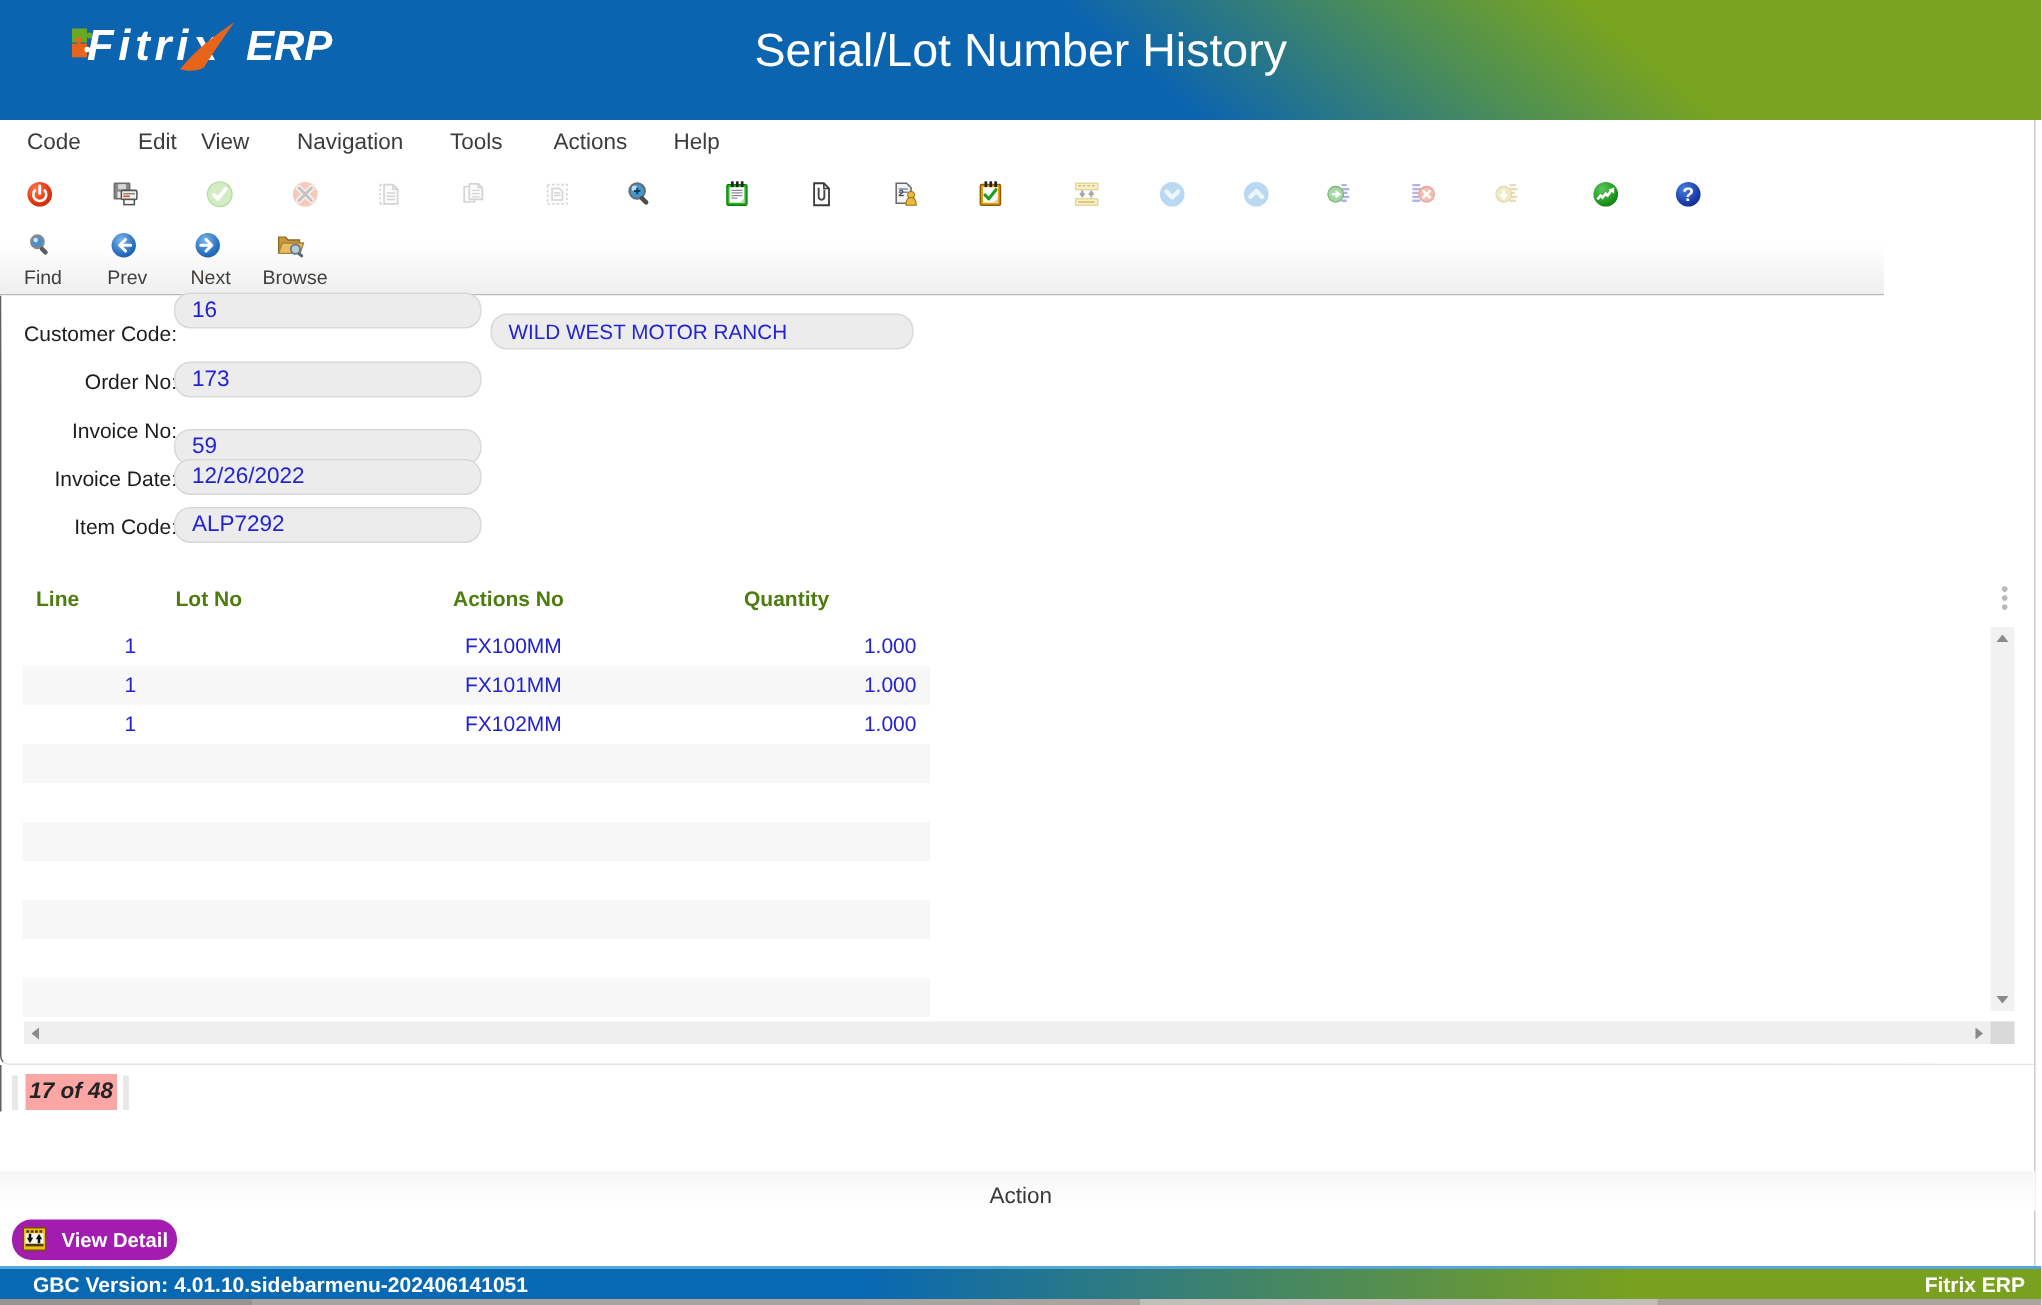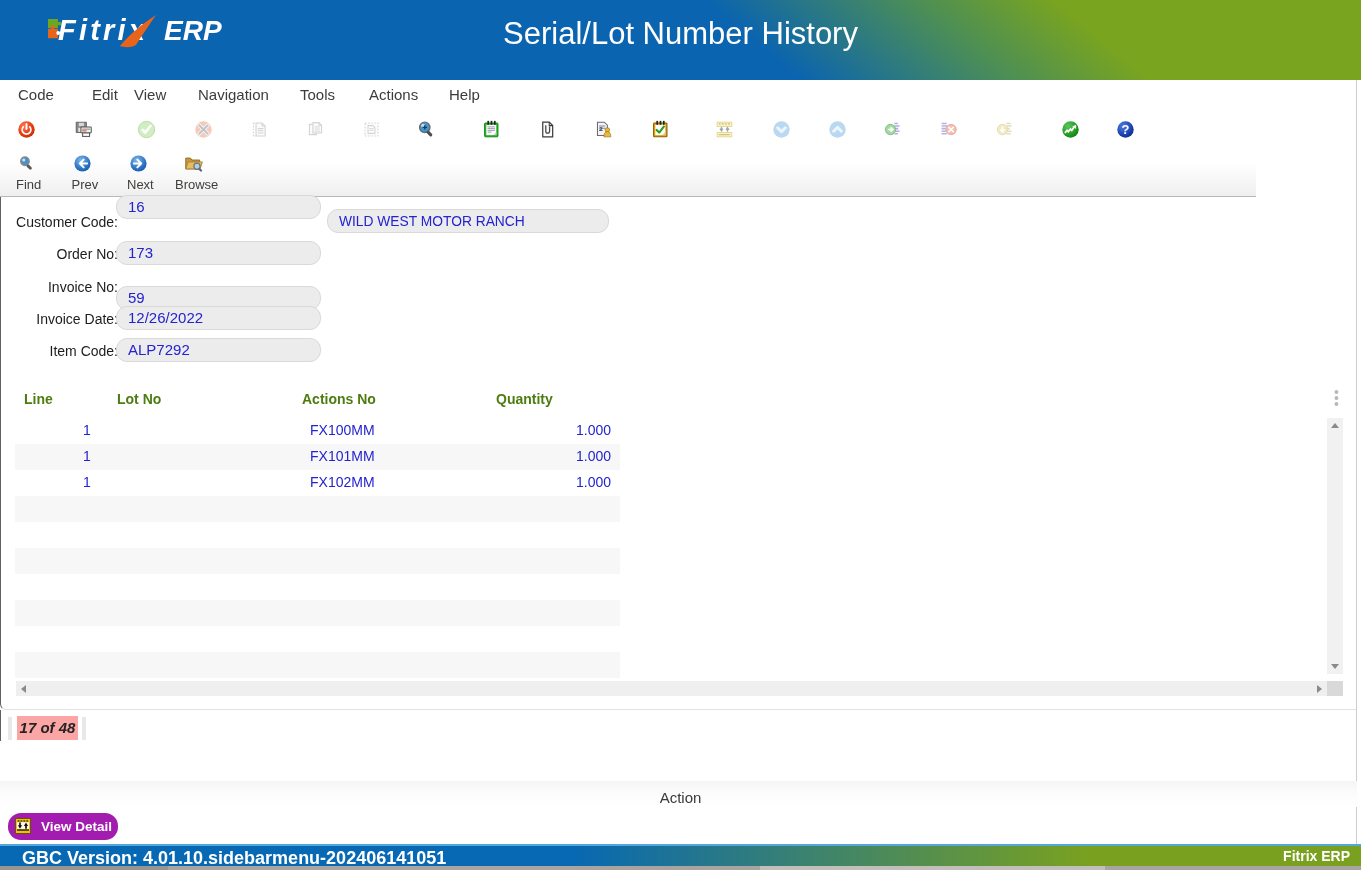--- a/index.html
+++ b/index.html
@@ -69,21 +69,21 @@
 
 #viewdetail { left:8px; top:813px; width:110px; height:27px; background:#a21caf;
   border-radius:13px; color:#ffffff; font-size:13.5px; font-weight:bold; }
 #viewdetail span { position:absolute; left:33px; top:6px; }
 #viewdetail svg { position:absolute; left:7px; top:5px; }
 
 
 #statusbar { left:0; top:844px; width:1361px; height:22px;
   background:linear-gradient(90deg, #0768b3 0%, #0768b3 42%, #79a11f 80%);
   border-top:2px solid #55a7db; }
-#statusl { position:absolute; left:22px; top:2px; font-size:18px; font-weight:bold; color:#ffffff; }
+#statusl { position:absolute; left:22px; top:2px; font-size:14px; font-weight:bold; color:#ffffff; }
 #statusr { position:absolute; right:11px; top:2px; font-size:14px; font-weight:bold; color:#ffffff; }
 #bottomstrip1 { left:0; top:866px; width:168px; height:4px; background:#9a948e; }
 #bottomstrip3 { left:760px; top:866px; width:345px; height:4px; background:#c2bfbb; }
 #bottomstrip2 { left:168px; top:866px; width:1193px; height:4px; background:#a9a49f; }
 </style>
 </head>
 <body>
 
 <div id="header" class="abs"></div>
 <div id="title" class="abs">Serial/Lot Number History</div>

